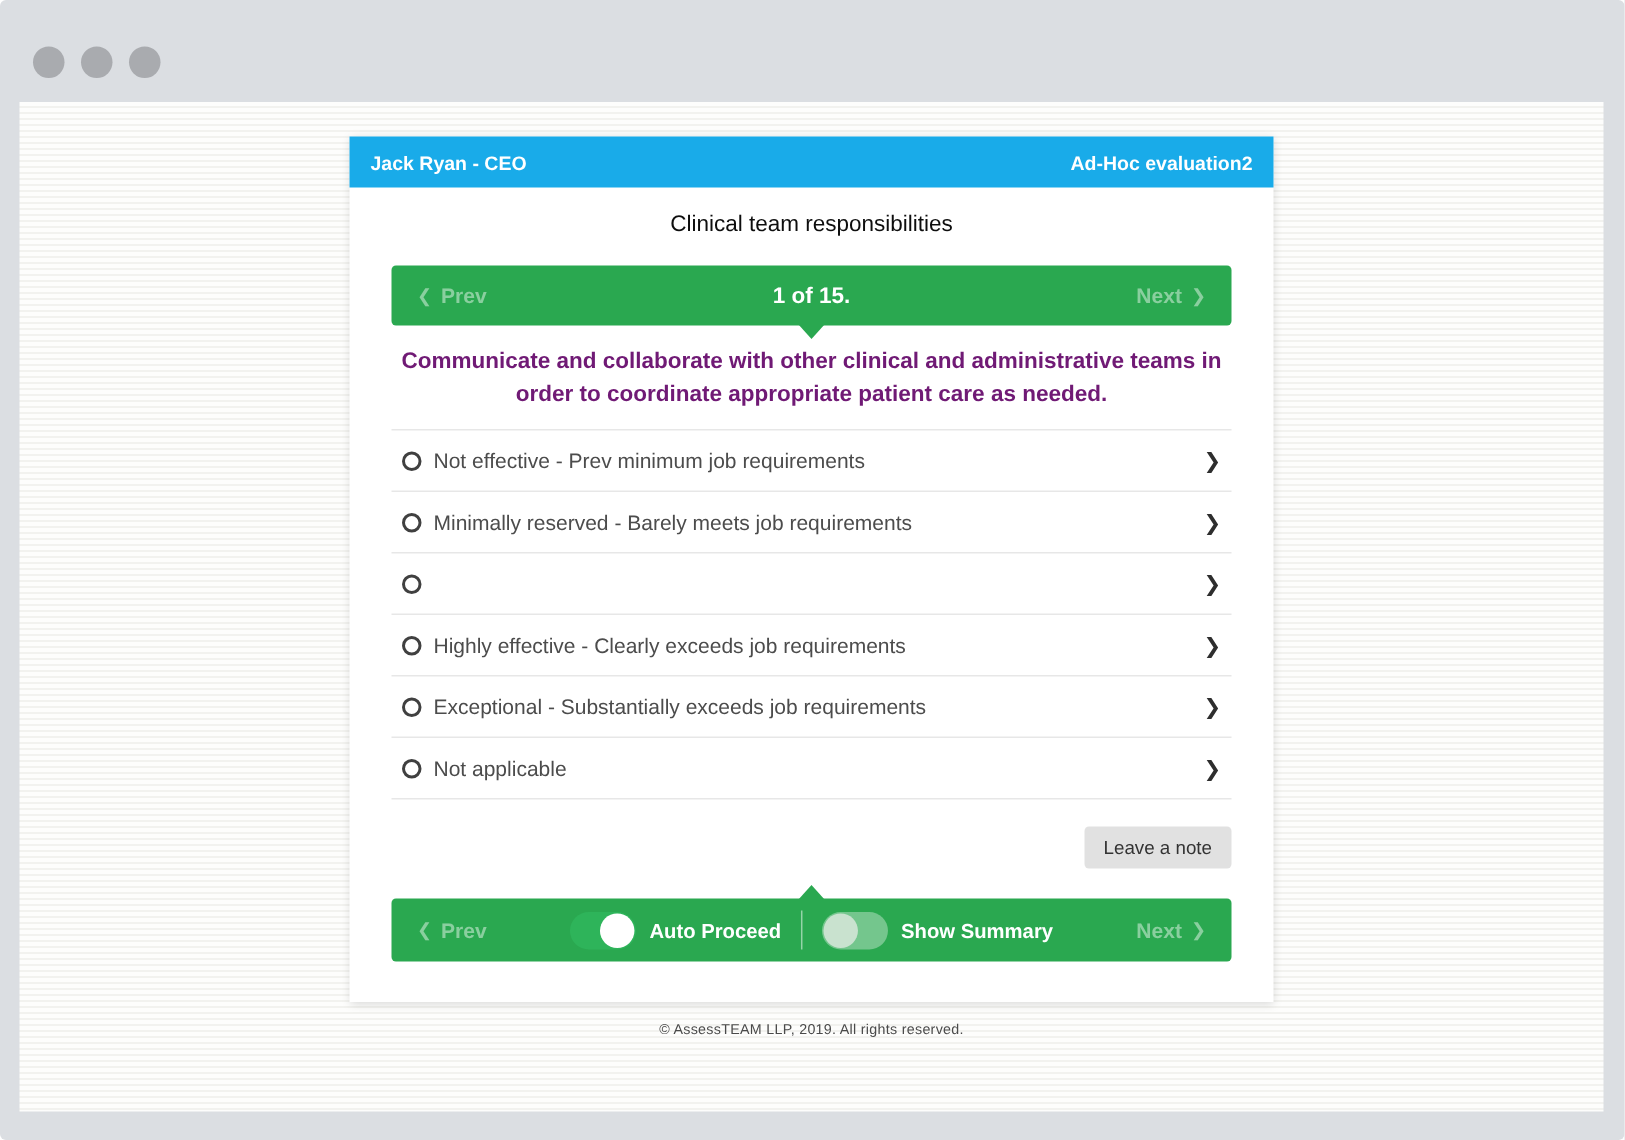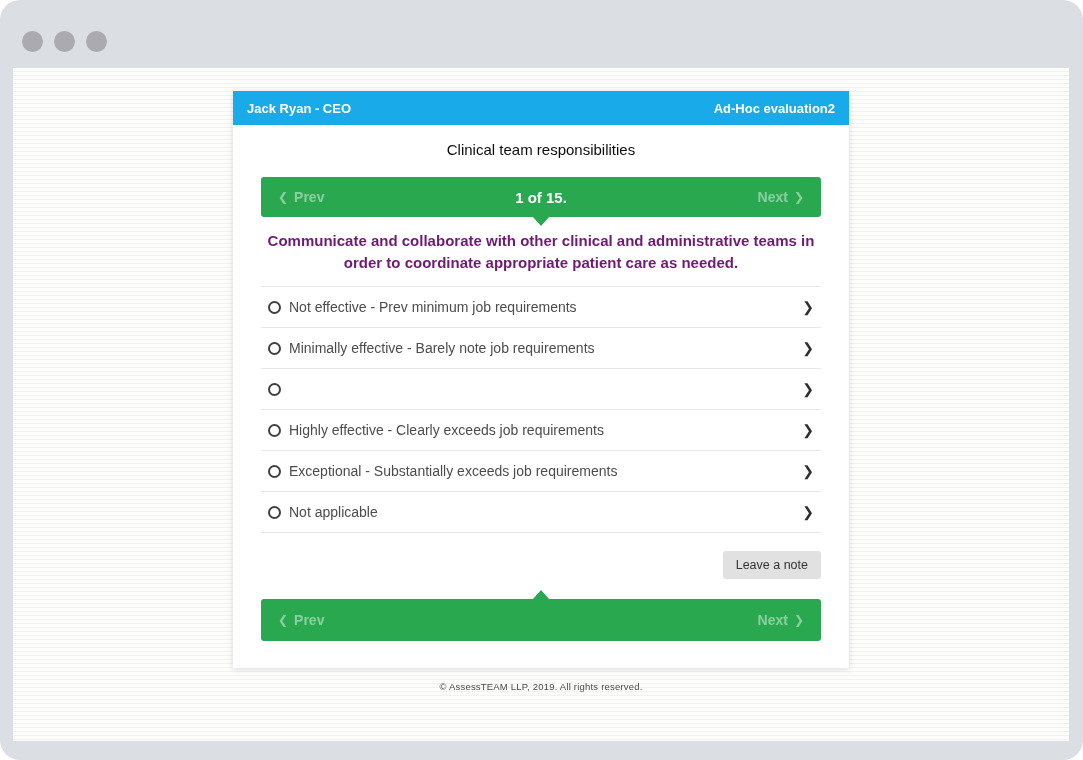--- a/index.html
+++ b/index.html
@@ -2,21 +2,21 @@
 <html><head>
 <meta charset="utf-8">
 <style>
   html,body{margin:0;padding:0;}
   body{
     width:1083px;height:760px;position:relative;background:#ffffff;
     font-family:"Liberation Sans","DejaVu Sans",sans-serif;
     -webkit-font-smoothing:antialiased;
   }
   .browser-window{
-    position:absolute;inset:0;background:#dbdee2;border-radius:20px;overflow:hidden;
+    position:absolute;inset:0;background:#dbdee2;border-radius:4px;overflow:hidden;
   }
   .browser-topbar{position:relative;height:68px;}
   .window-dots{position:absolute;left:22px;top:31px;display:flex;gap:11px;}
   .window-dot{width:21px;height:21px;border-radius:50%;background:#a9abaf;}
   .viewport{
     position:absolute;left:13px;right:14px;top:68px;bottom:19px;
     background:repeating-linear-gradient(to bottom,#fdfdfc 0px,#fdfdfc 3px,#f2f2ef 3px,#f2f2ef 4px);
     overflow:hidden;
   }
   .card{
@@ -137,21 +137,21 @@
       <div class="question">Communicate and collaborate with other clinical and administrative teams in order to coordinate appropriate patient care as needed.</div>
 
       <div class="options">
         <div class="option-row">
           <span class="radio-circle"></span>
           <span class="option-label">Not effective - Prev minimum job requirements</span>
           <span class="option-chevron">❯</span>
         </div>
         <div class="option-row">
           <span class="radio-circle"></span>
-          <span class="option-label">Minimally effective - Barely note job requirements</span>
+          <span class="option-label">Minimally reserved - Barely meets job requirements</span>
           <span class="option-chevron">❯</span>
         </div>
         <div class="option-row">
           <span class="radio-circle"></span>
           <span class="option-chevron">❯</span>
         </div>
         <div class="option-row">
           <span class="radio-circle"></span>
           <span class="option-label">Highly effective - Clearly exceeds job requirements</span>
           <span class="option-chevron">❯</span>
@@ -172,20 +172,31 @@
         <button class="note-btn">Leave a note</button>
       </div>
 
       <div class="footer-wrap">
         <div class="footer-bar">
           <div class="pointer-up"></div>
           <div class="bar-nav">
             <span class="arrow">❮</span>
             <span>Prev</span>
           </div>
+          <div class="center-controls">
+            <div class="toggle on">
+              <div class="knob"></div>
+            </div>
+            <span class="toggle-label">Auto Proceed</span>
+            <div class="control-divider"></div>
+            <div class="toggle off">
+              <div class="knob"></div>
+            </div>
+            <span class="toggle-label">Show Summary</span>
+          </div>
           <div class="bar-nav">
             <span>Next</span>
             <span class="arrow">❯</span>
           </div>
         </div>
       </div>
 
     </div>
 
     <div class="copyright">© AssessTEAM LLP, 2019. All rights reserved.</div>

